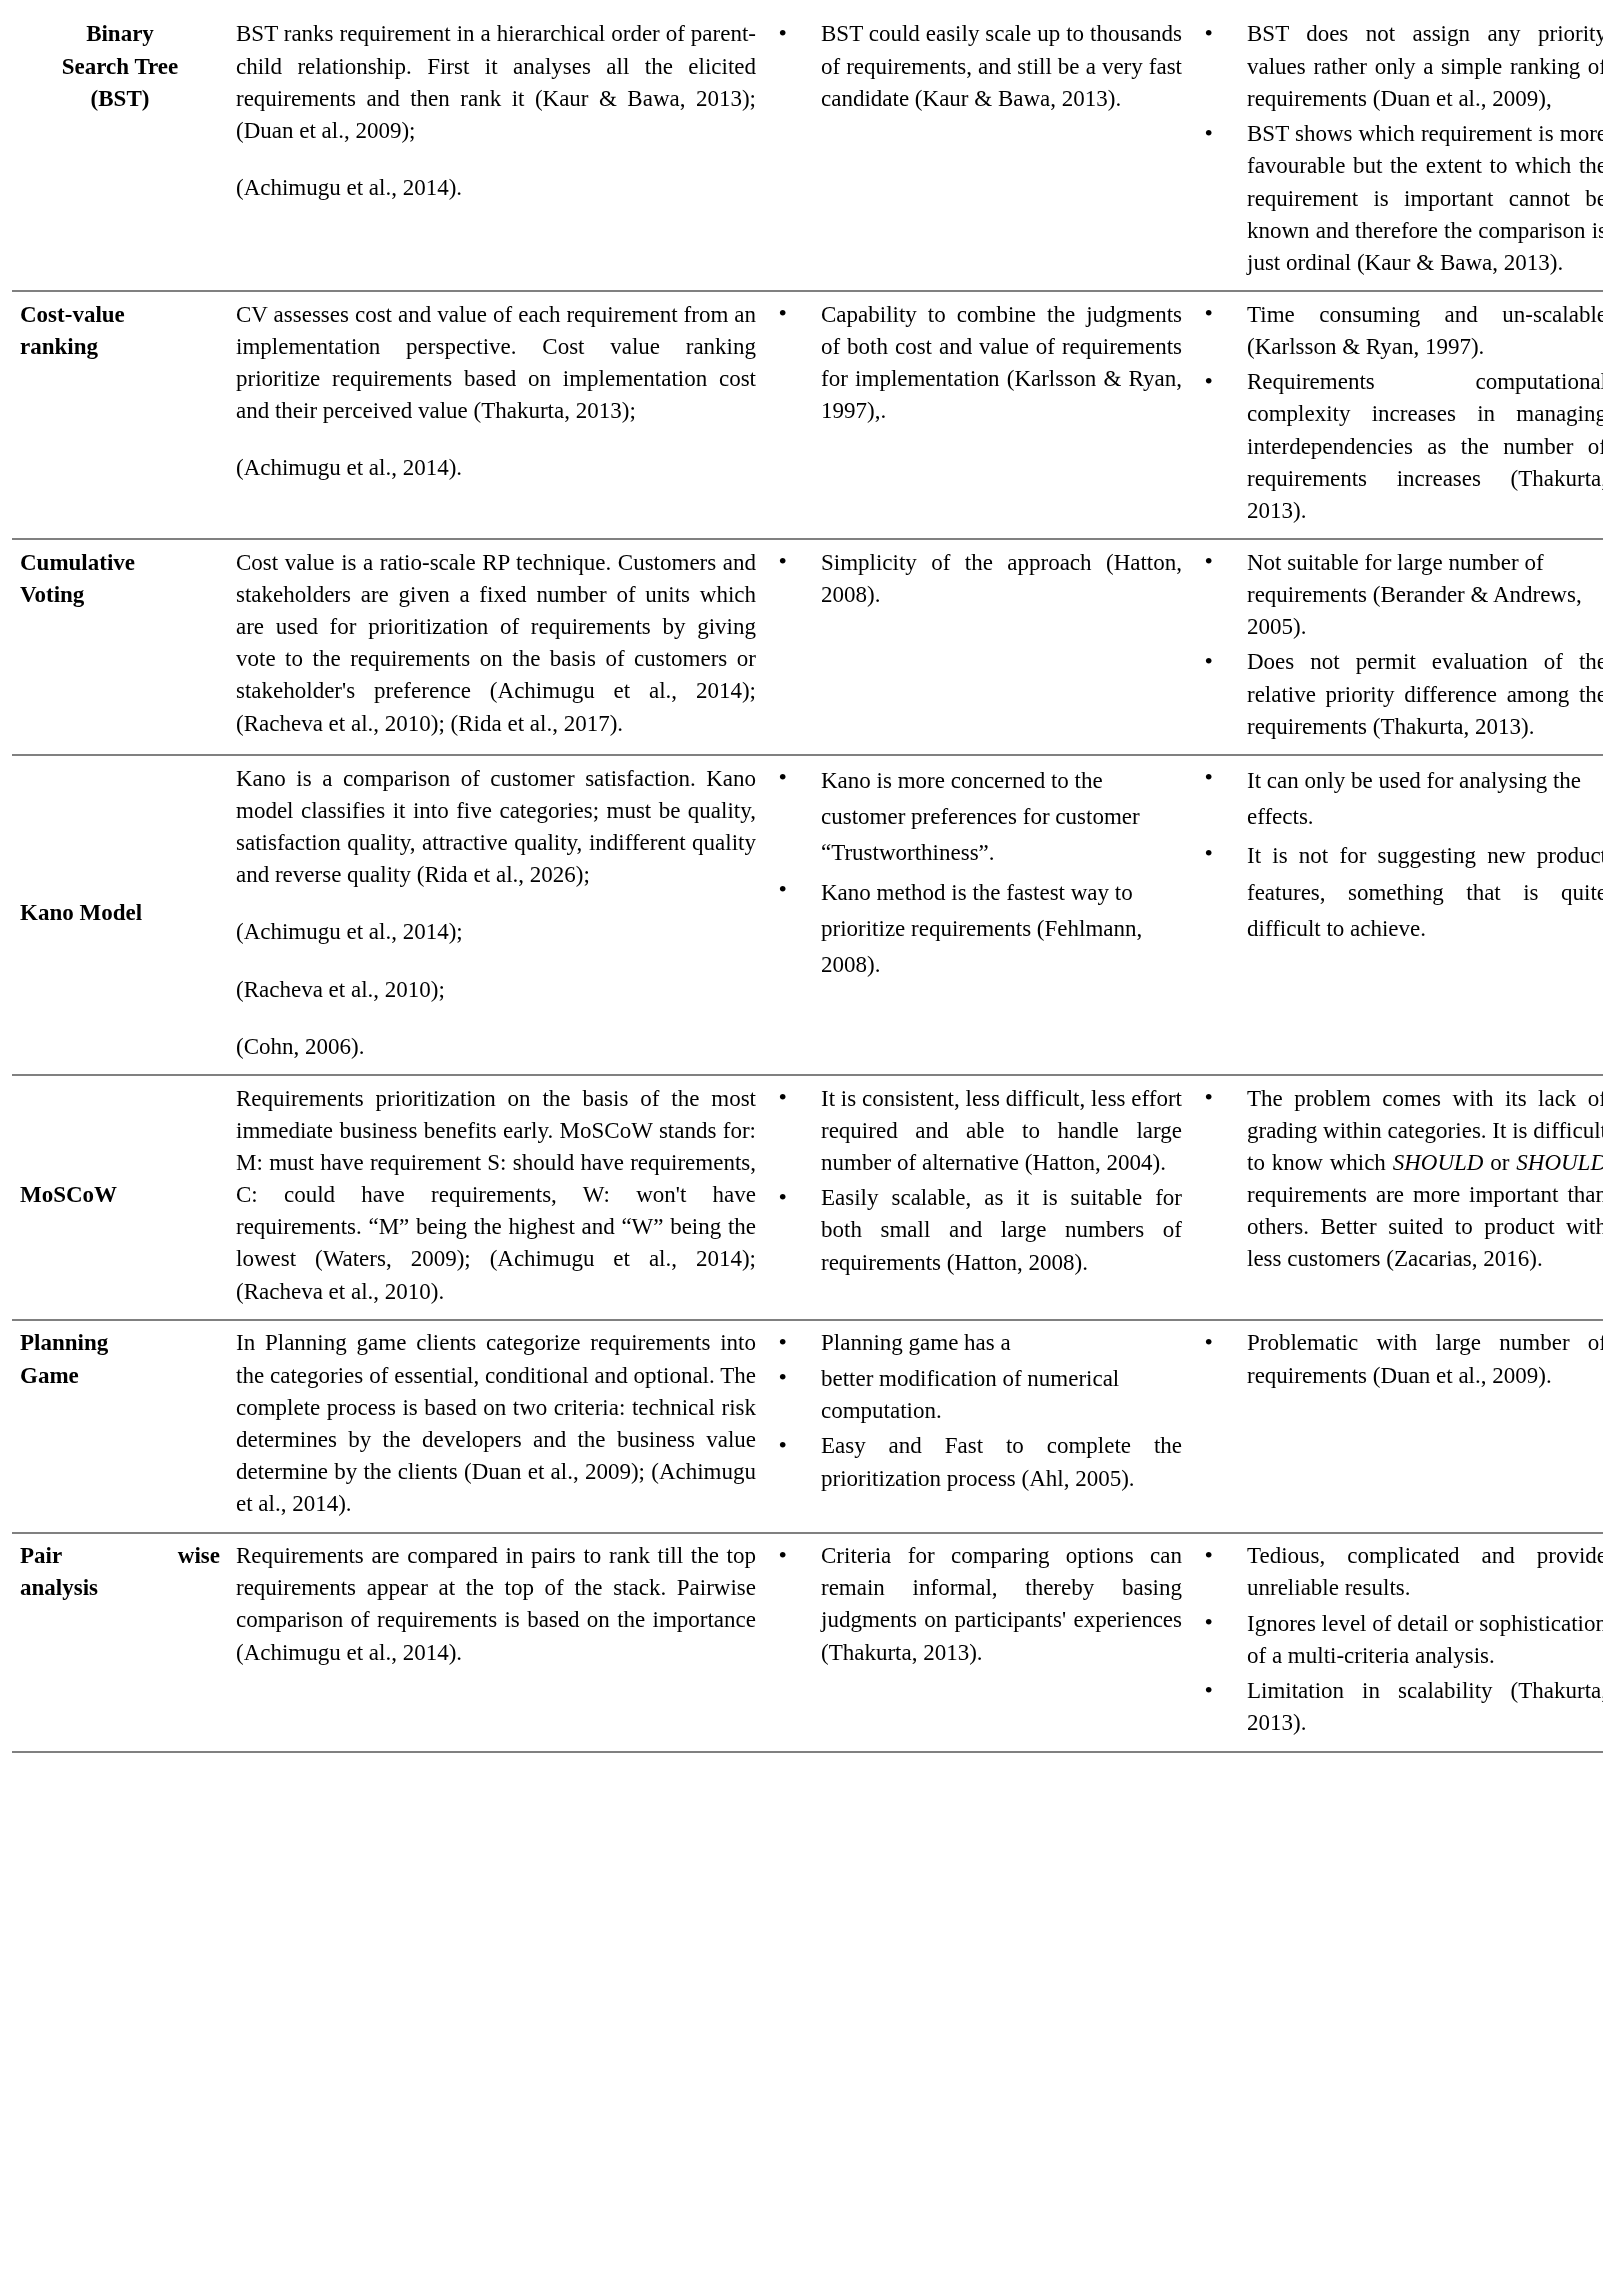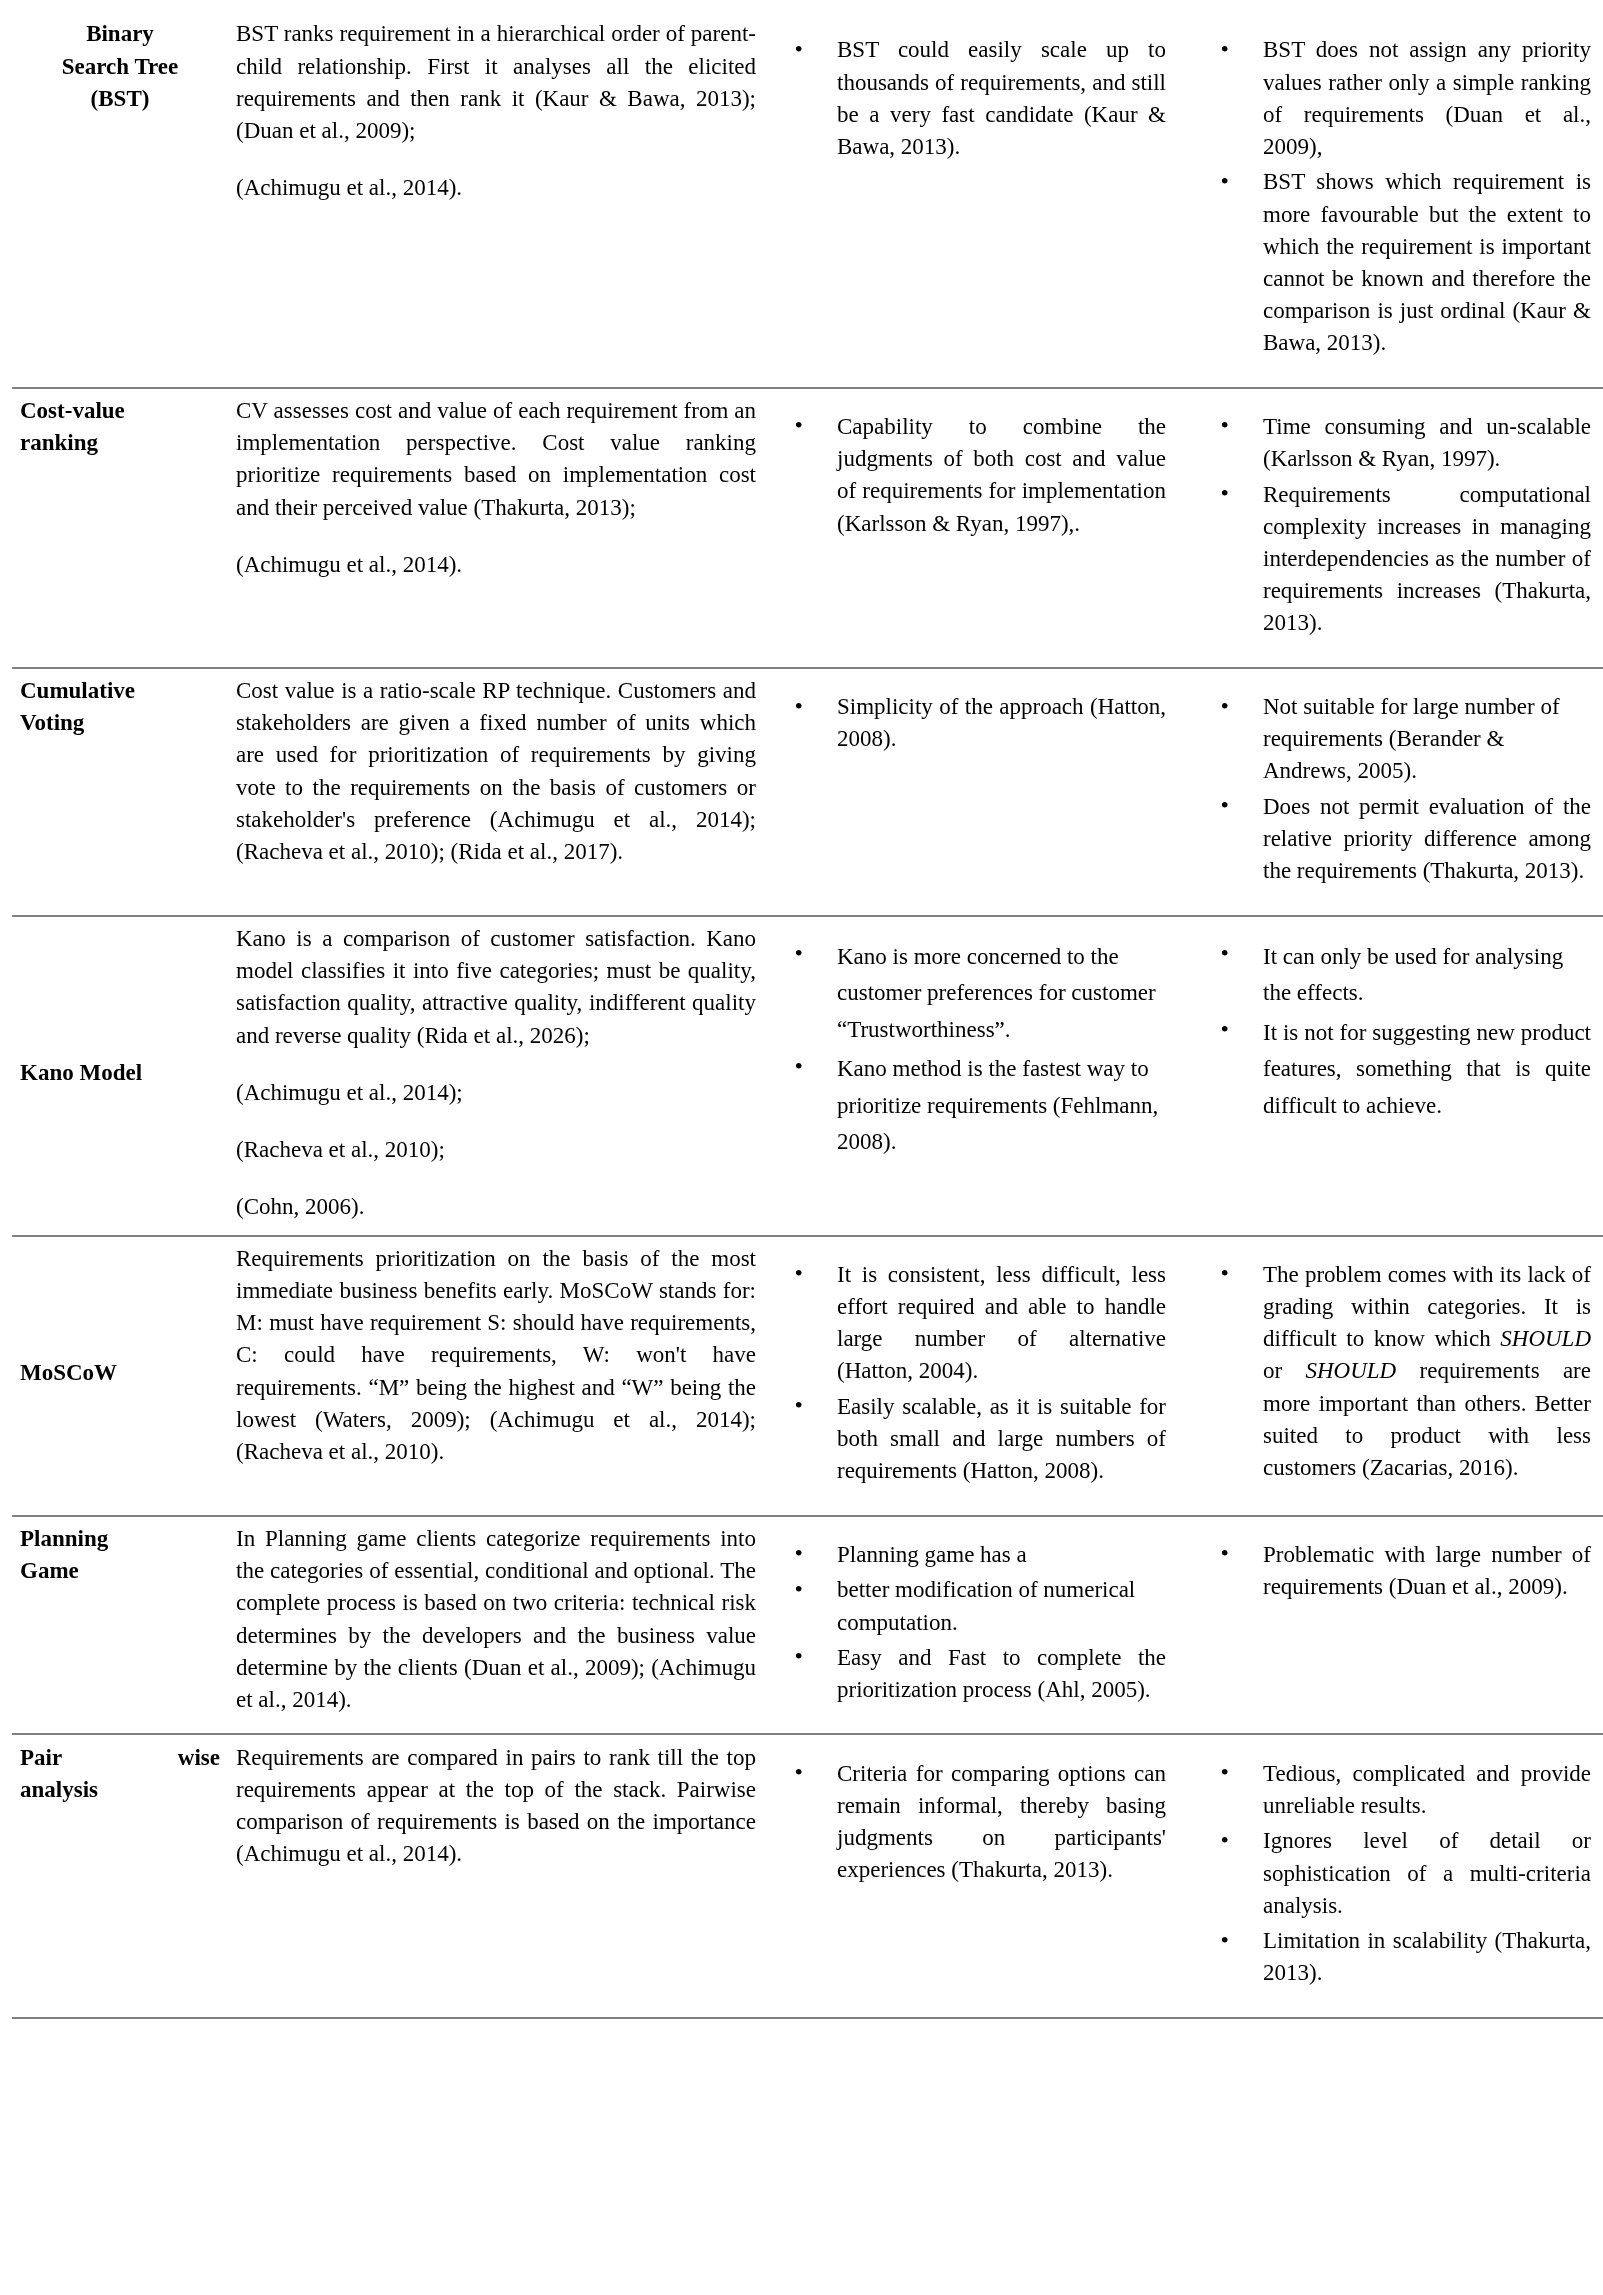--- a/index.html
+++ b/index.html
@@ -81,21 +81,21 @@
     text-align-last: left;
   }
   .desc-cell p.refline {
     text-align: left;
     margin-top: 25px;
   }
 
   
   ul.bl {
     list-style: none;
-    margin: 16px;
+    margin: 0;
     padding: 0;
   }
   ul.bl > li {
     position: relative;
     padding-left: 49px;
     margin: 0 0 3.2px 0;
     text-align: justify;
     text-align-last: left;
   }
   ul.bl > li:last-child { margin-bottom: 0; }

